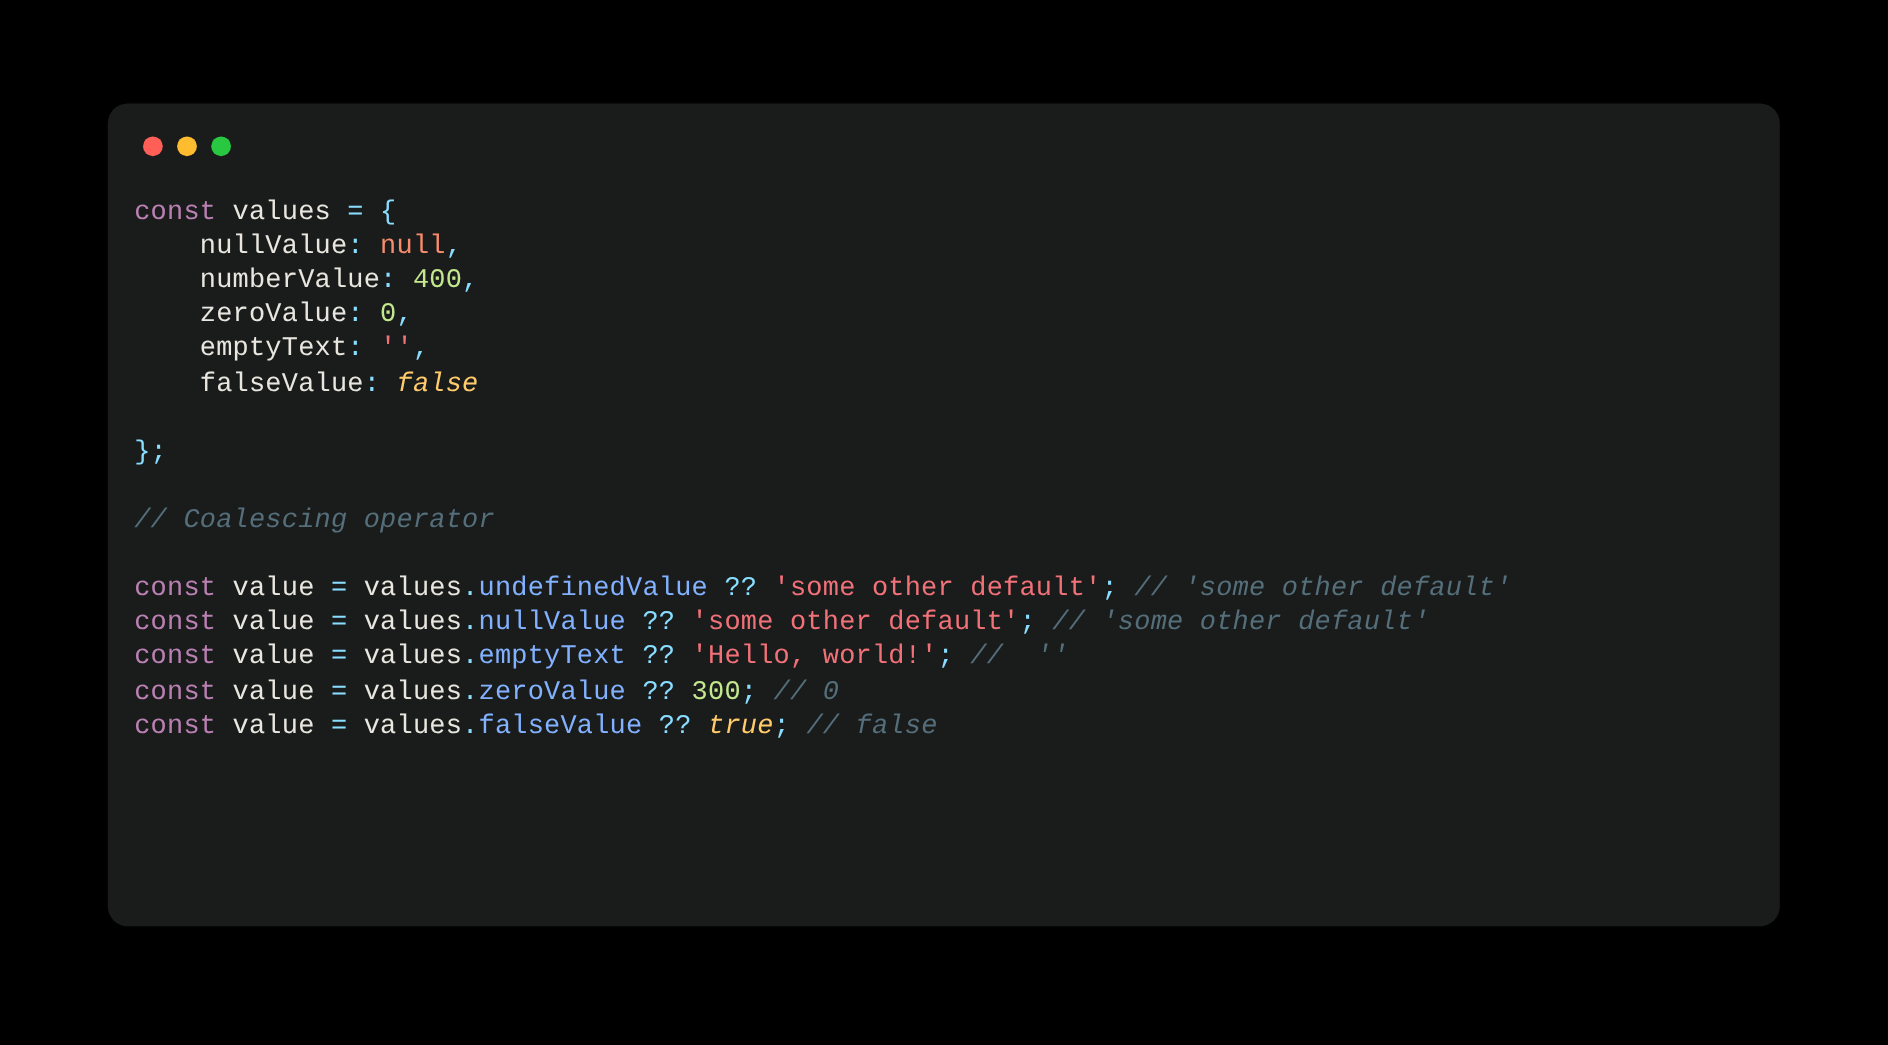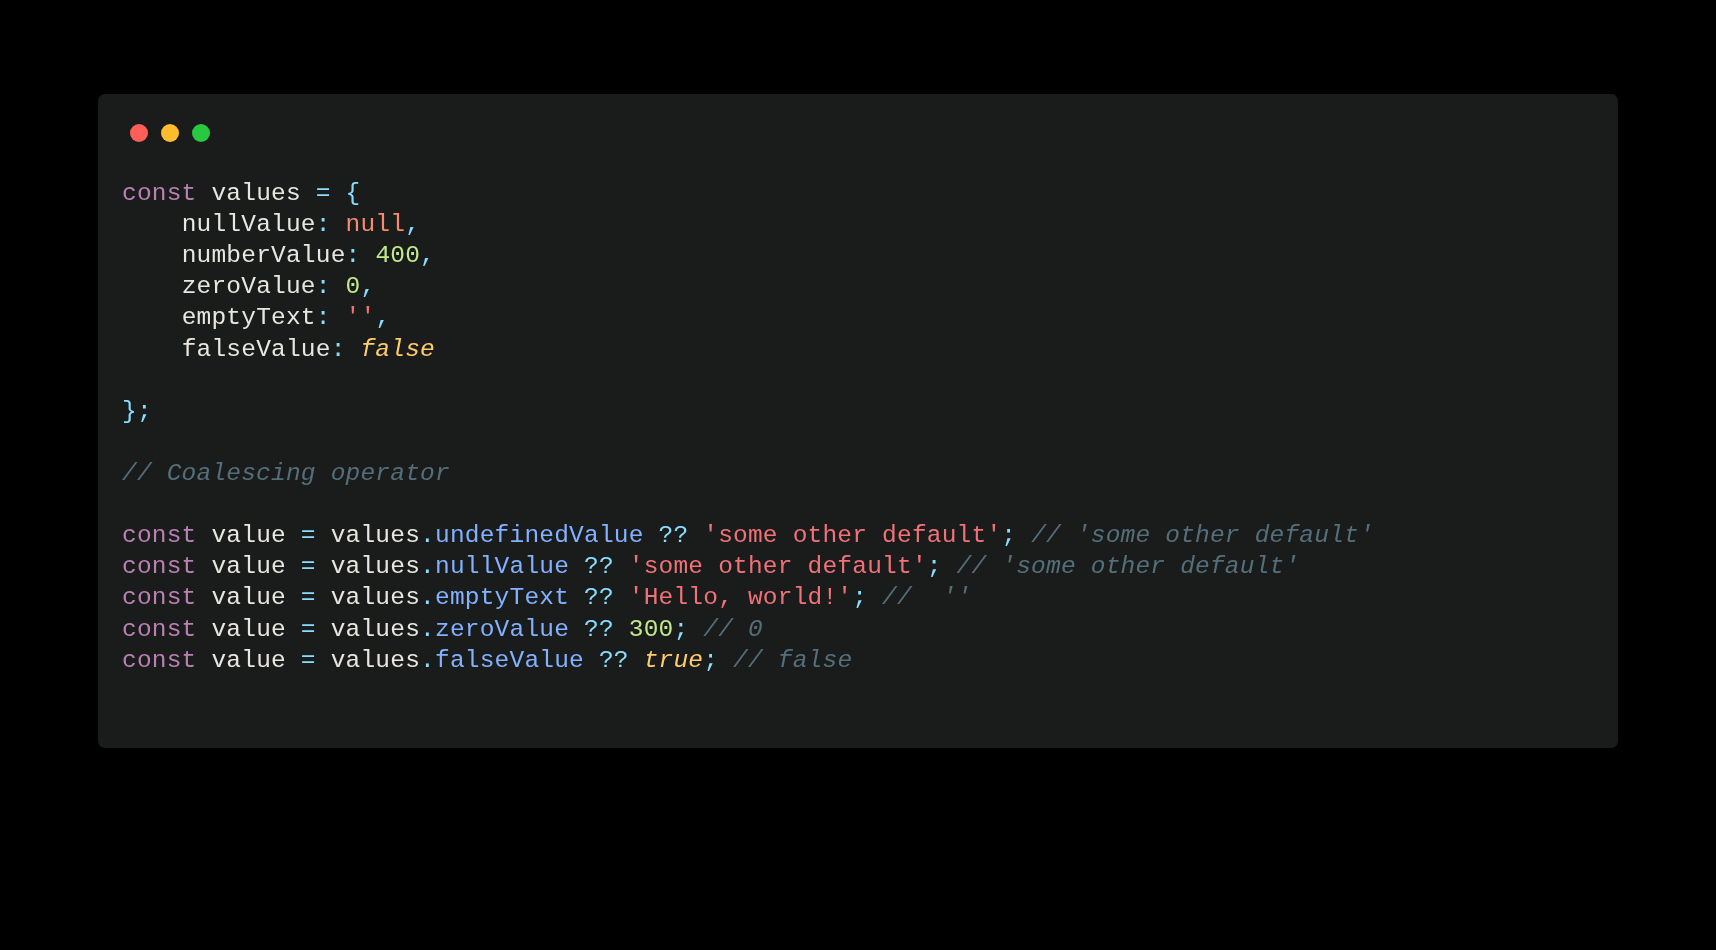--- a/index.html
+++ b/index.html
@@ -7,23 +7,23 @@
     width: 1716px;
     height: 950px;
     background: #000000;
     overflow: hidden;
   }
   .window {
     position: absolute;
     top: 94px;
     left: 98px;
     width: 1520px;
-    height: 654px;
+    height: 748px;
     background: #1a1c1c;
-    border-radius: 7px;
+    border-radius: 18px;
     box-shadow: 0 20px 60px rgba(0,0,0,0.6);
     padding: 24px 36px 24px 24px;
   }
   .traffic-lights {
     display: flex;
     gap: 13px;
     margin-bottom: 36px;
     padding-left: 8px;
     padding-top: 6px;
   }

